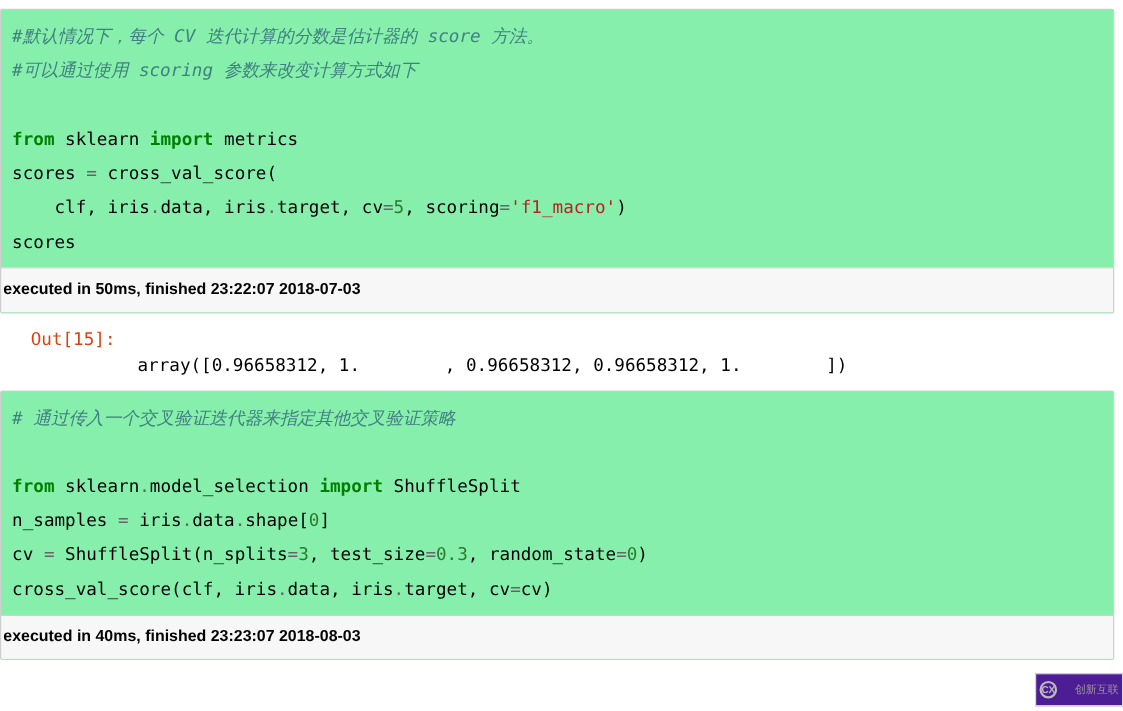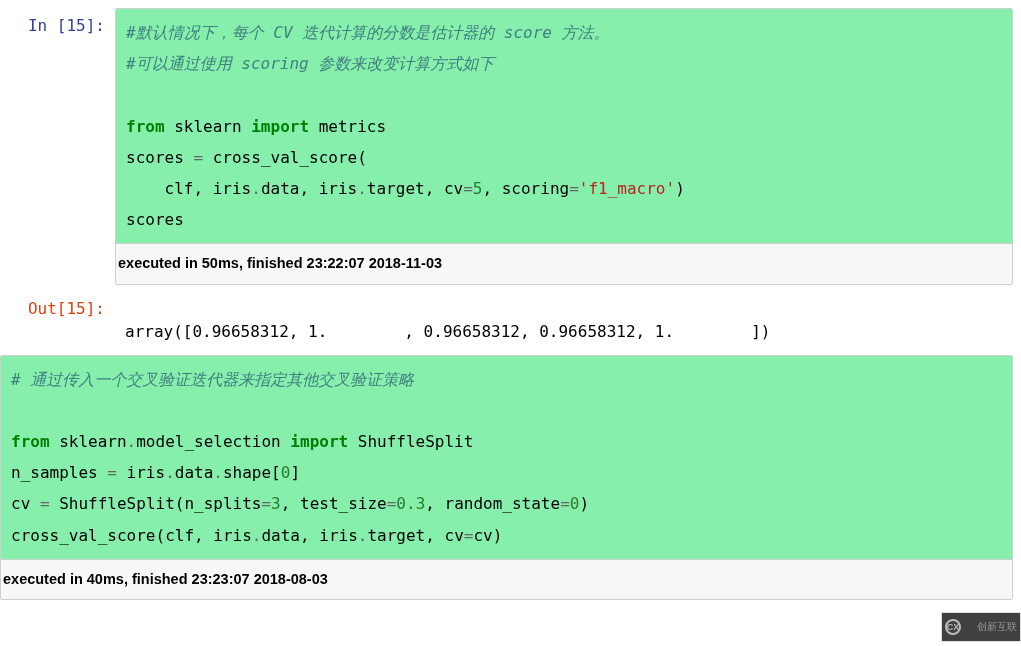--- a/index.html
+++ b/index.html
@@ -61,50 +61,49 @@
   .c-ident { color: #000000; }
   .c-op { color: #666666; }
   .c-num { color: #2c7a2c; }
   .c-str { color: #ba2121; }
   .watermark {
     position: fixed;
     right: 0;
     bottom: 4px;
     width: 80px;
     height: 30px;
-    background: #404040;
+    background: #4c1d95;
     border: 1px solid #e0e0e0;
     font-family: sans-serif;
     font-size: 10px;
     color: #999;
     display: flex;
     align-items: center;
     justify-content: center;
     gap: 16px;
   }
   .wm-icon {
     width: 16px; height: 16px; border: 2px solid #bbb; border-radius: 50%;
     display: flex; align-items: center; justify-content: center;
     font-weight: bold; color: #bbb; font-size: 9px;
   }
 </style>
 </head>
 <body>
 
 <div class="cell">
-  <div class="prompt prompt-in">In  [15]:</div>
   <div class="code-block">
     <div class="code-body"><span class="c-comment">#默认情况下，每个 CV 迭代计算的分数是估计器的 score 方法。</span><span>
 </span><span class="c-comment">#可以通过使用 scoring 参数来改变计算方式如下</span><span>
 
 </span><span class="c-keyword">from</span><span class="c-ident"> sklearn </span><span class="c-keyword">import</span><span class="c-ident"> metrics
 scores </span><span class="c-op">=</span><span class="c-ident"> cross_val_score(
     clf, iris</span><span class="c-op">.</span><span class="c-ident">data, iris</span><span class="c-op">.</span><span class="c-ident">target, cv</span><span class="c-op">=</span><span class="c-num">5</span><span class="c-ident">, scoring</span><span class="c-op">=</span><span class="c-str">'f1_macro'</span><span class="c-ident">)
 scores</span></div>
-    <div class="exec-bar">executed in 50ms, finished 23:22:07 2018-11-03</div>
+    <div class="exec-bar">executed in 50ms, finished 23:22:07 2018-07-03</div>
   </div>
 </div>
 
 <div class="cell">
   <div class="prompt prompt-out">Out[15]:</div>
   <div class="output-block">array([0.96658312, 1.        , 0.96658312, 0.96658312, 1.        ])</div>
 </div>
 
 <div class="cell">
   <div class="code-block">

